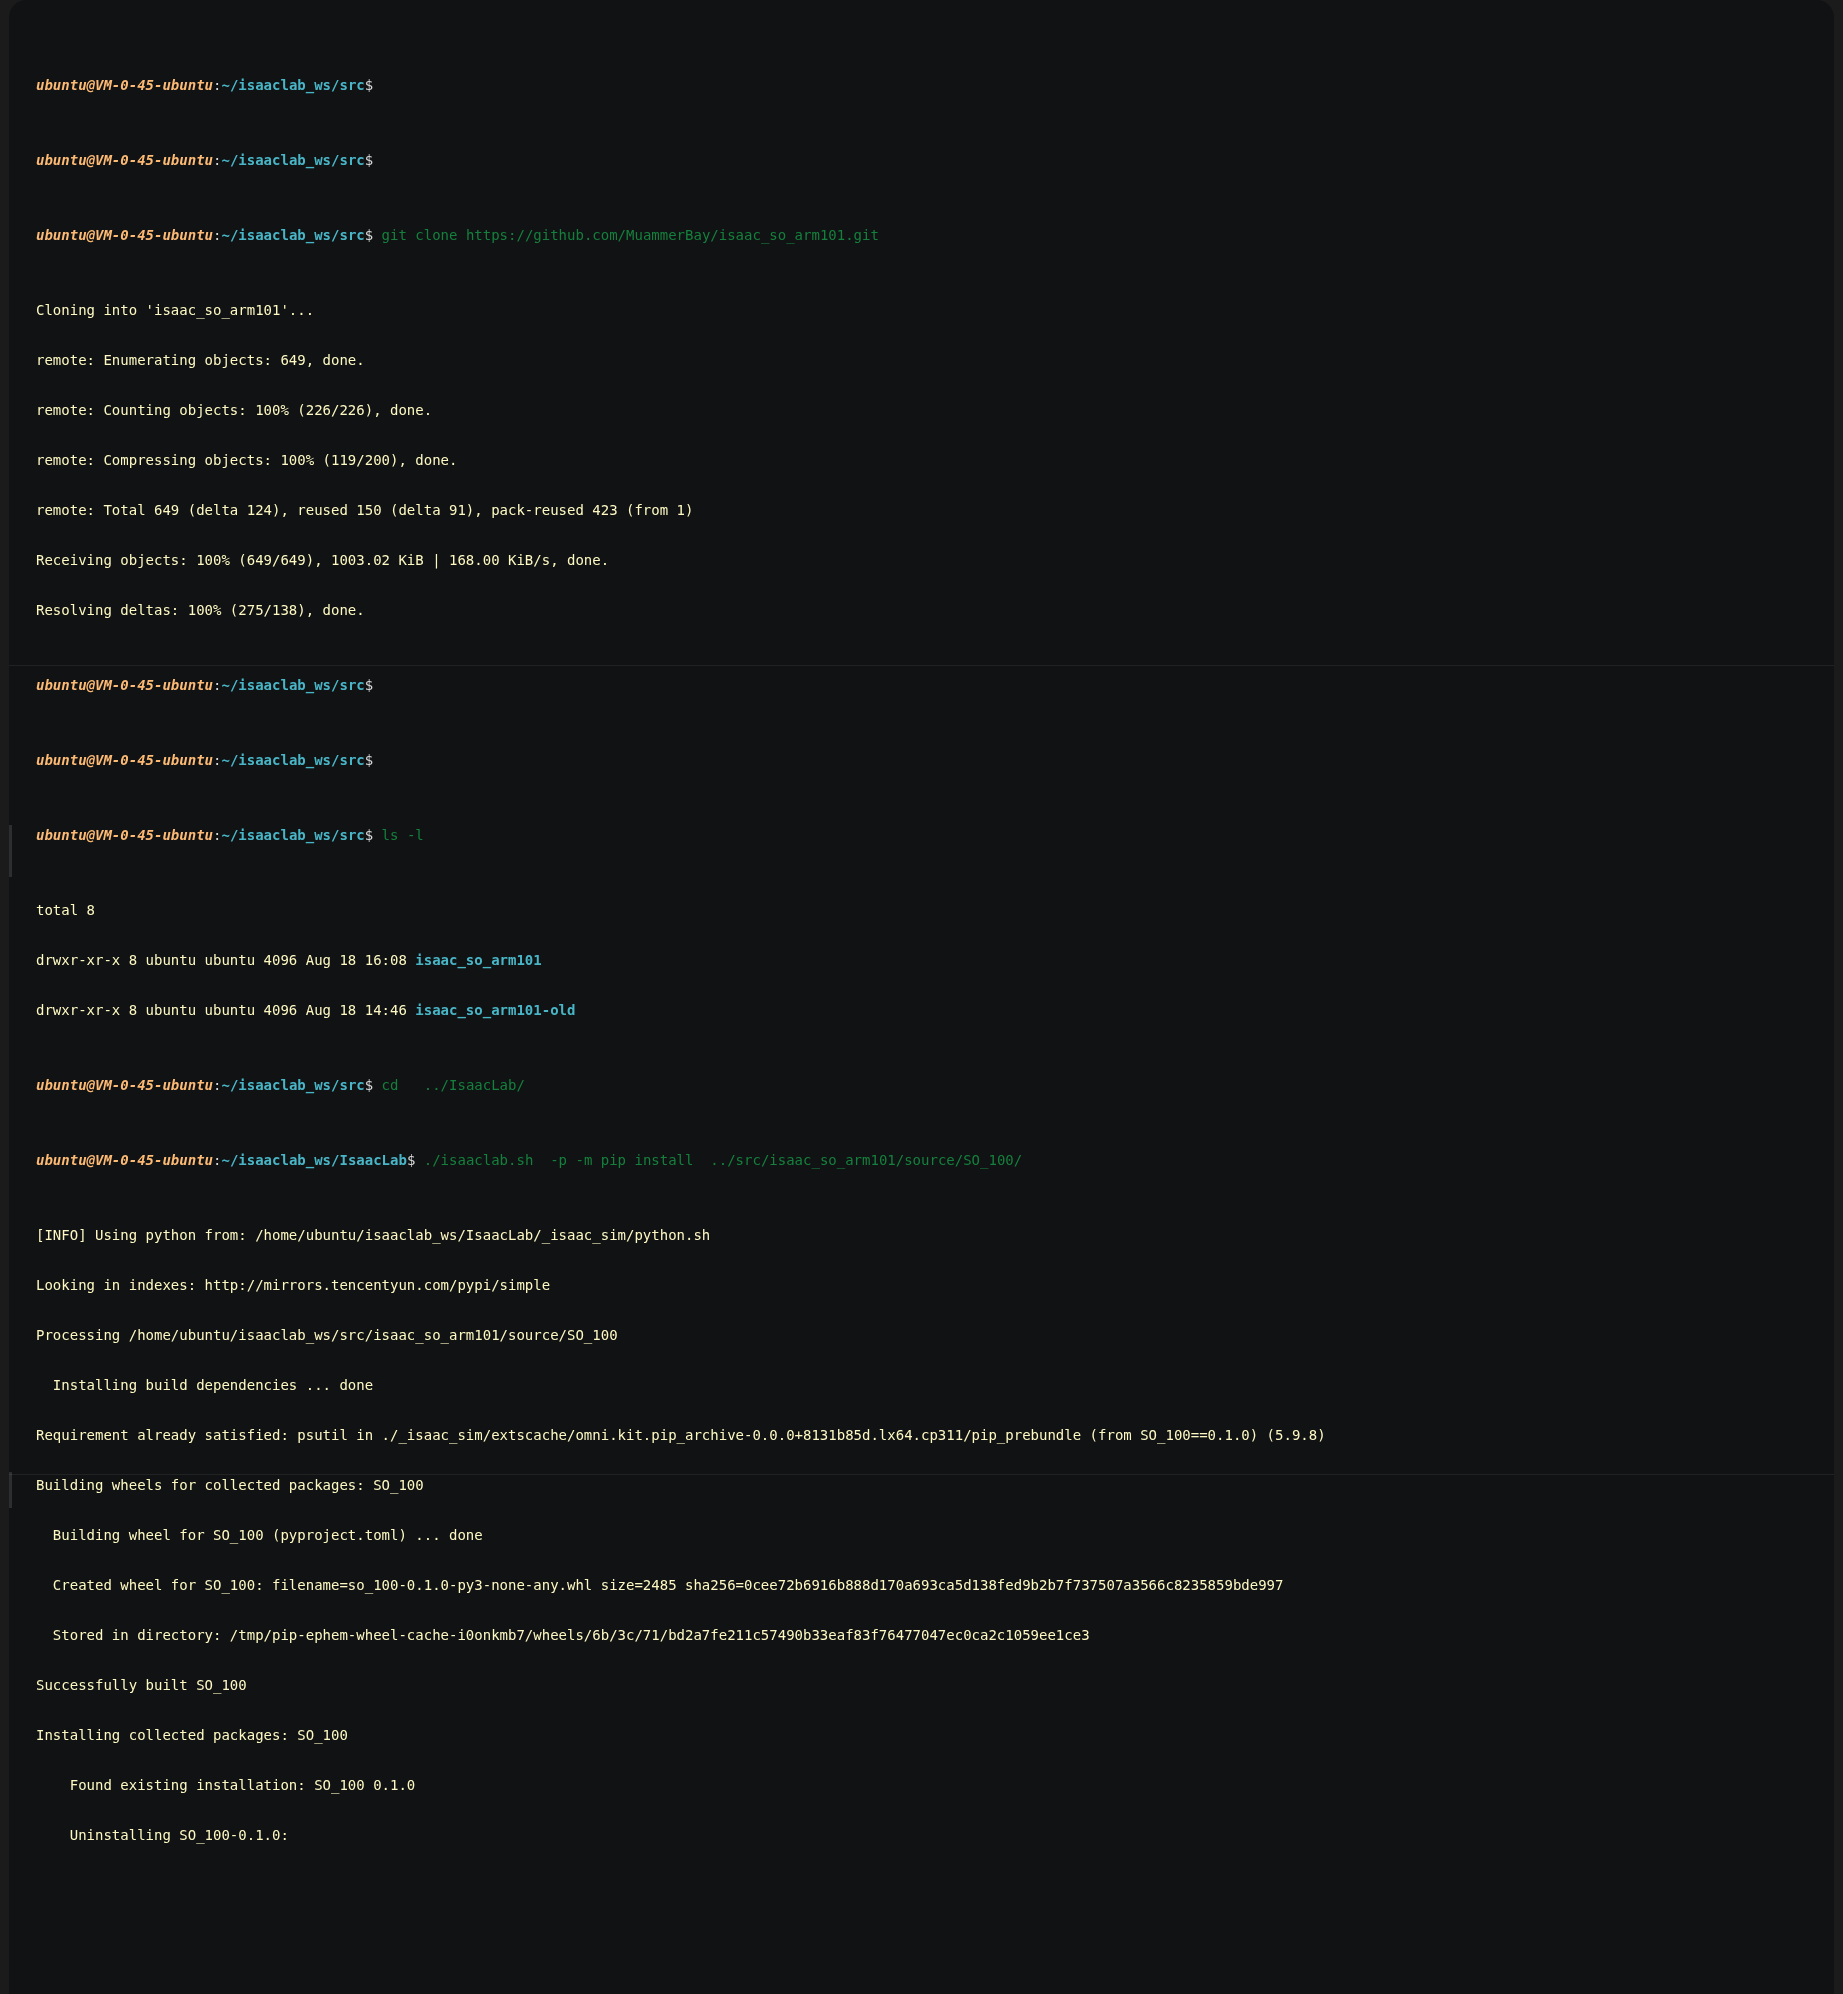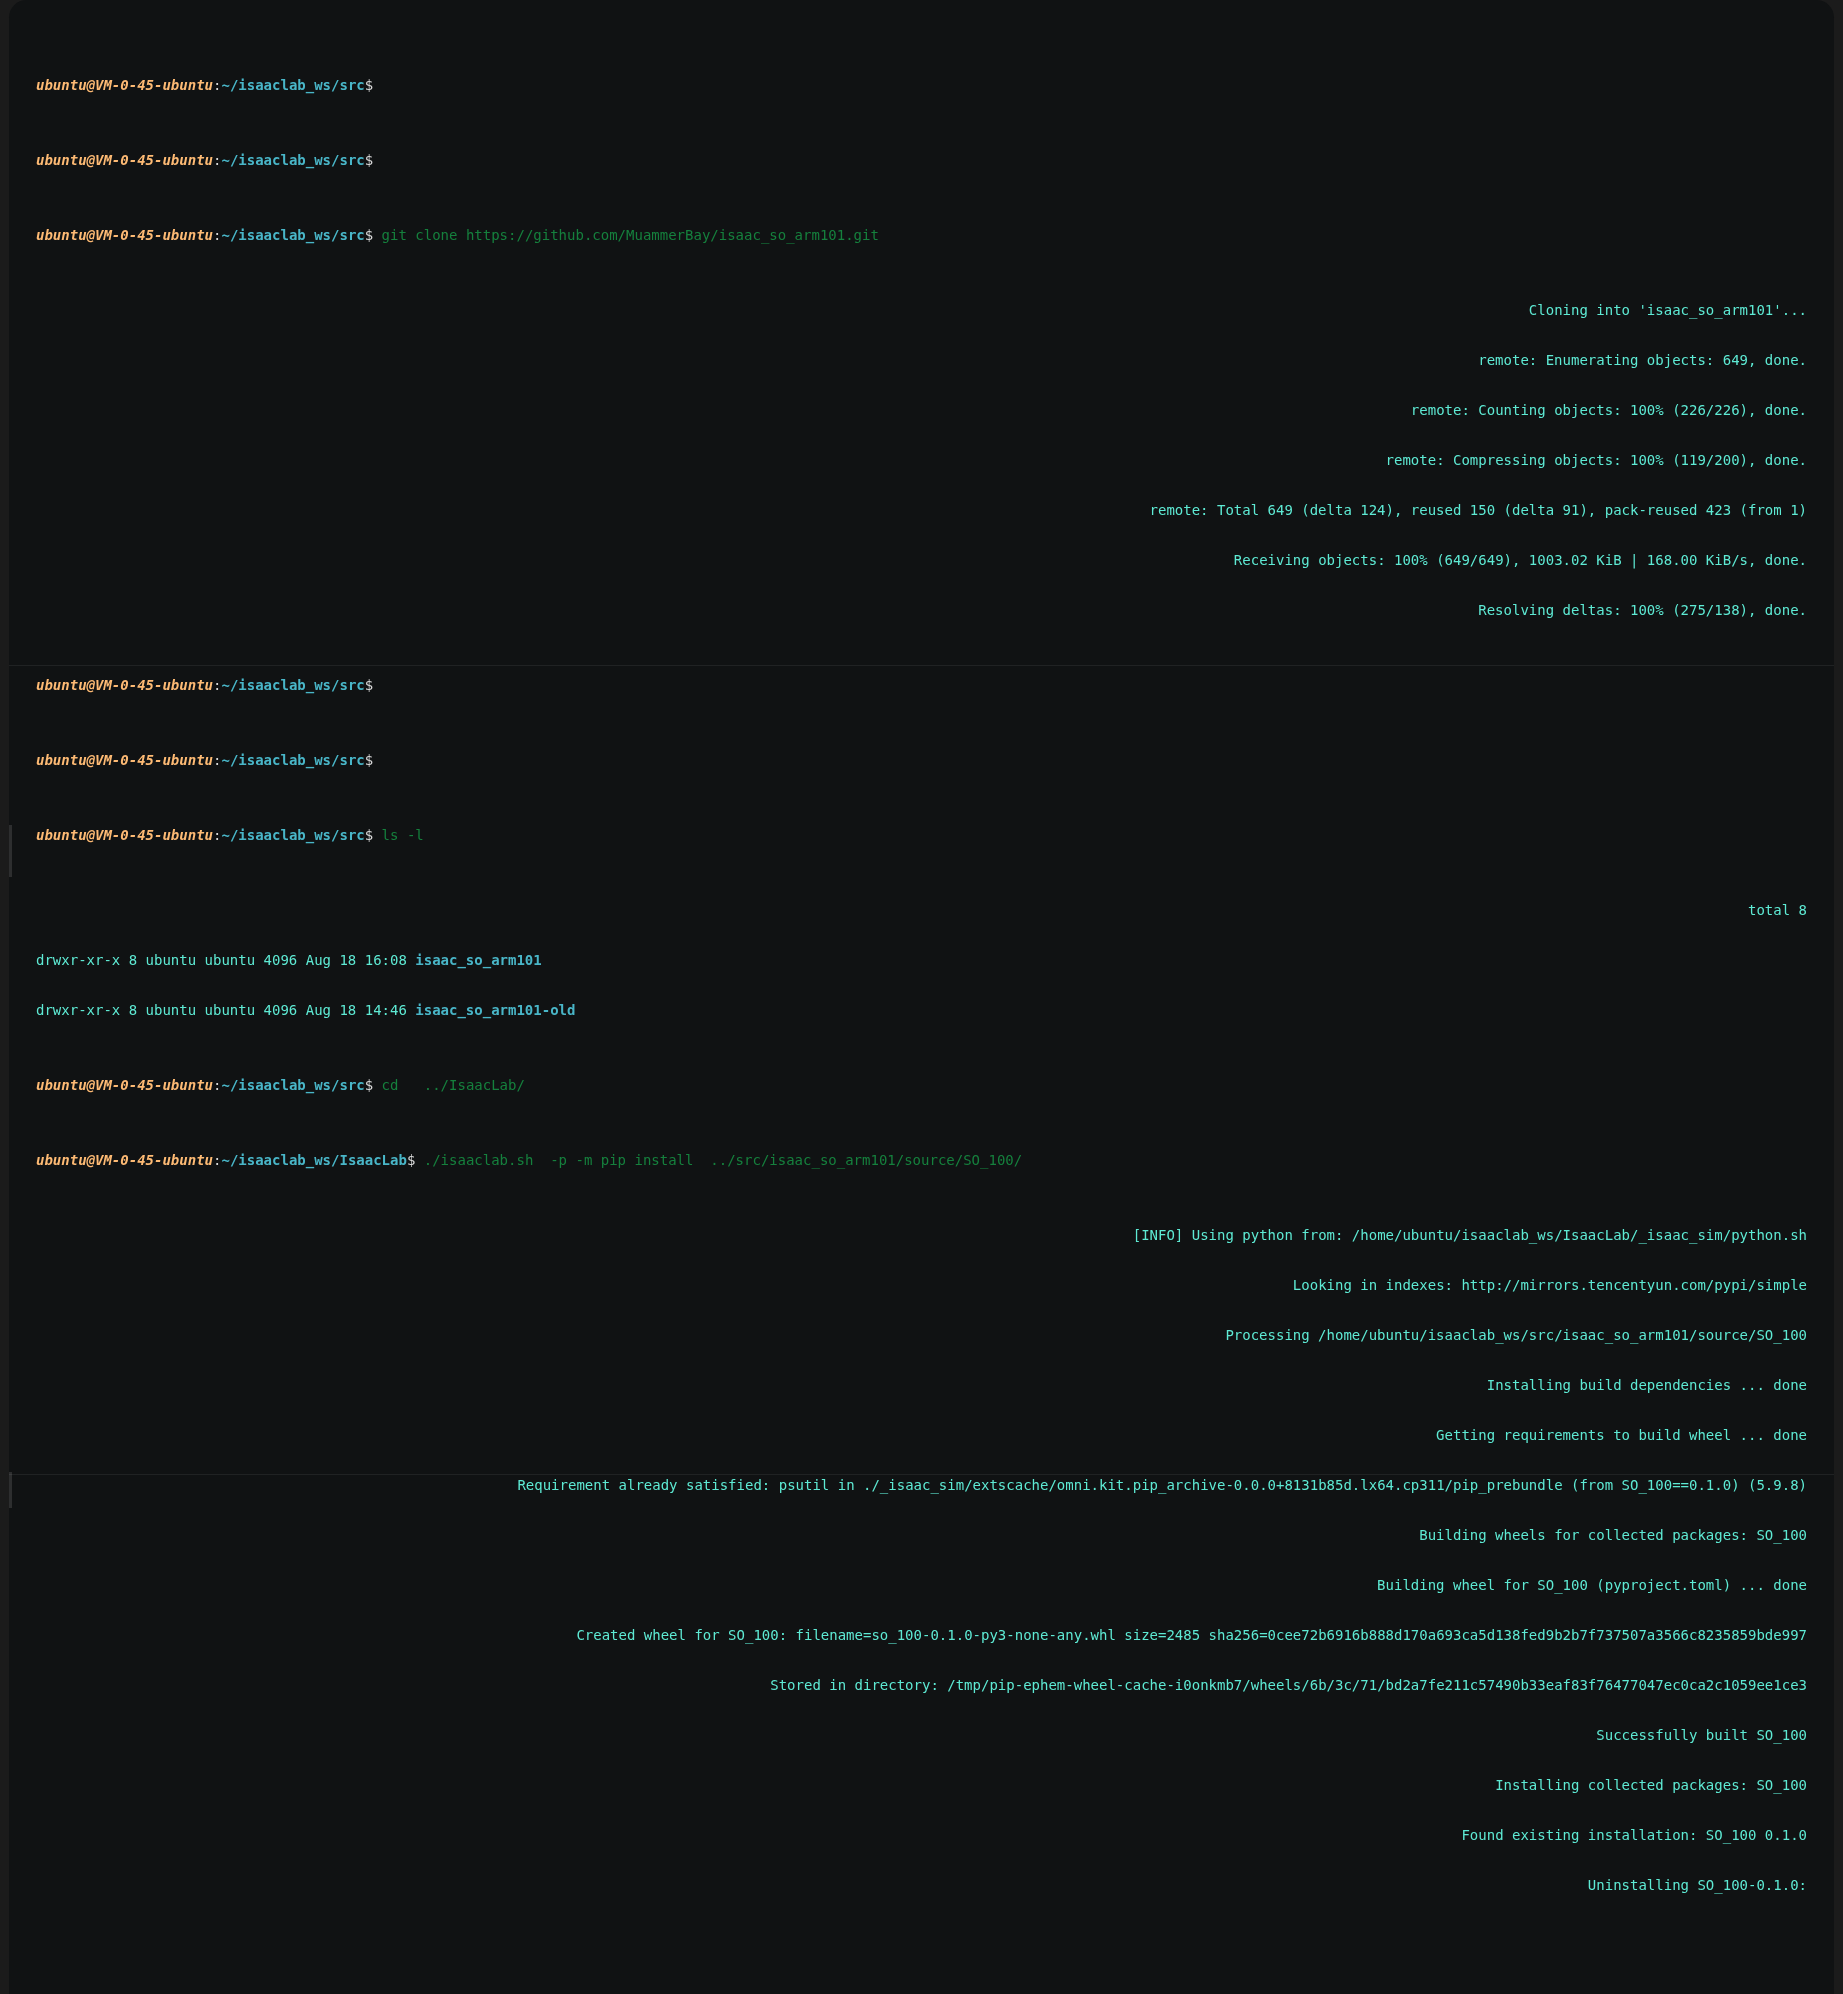--- a/index.html
+++ b/index.html
@@ -28,21 +28,21 @@
     line-height: 25px;
     color: #d8d8d8;
     white-space: pre;
     letter-spacing: 0px;
   }
   .line { white-space: pre; }
   .prompt-user { color: #fdba74; font-weight: bold; font-style: italic; }
   .prompt-path { color: #49b6c8; font-weight: bold; }
   .prompt-sym  { color: #d8d8d8; }
   .cmd { color: #15803d; }
-  .plain { color: #5eead4; text-align: right; }
+  .plain { color: #fef9c3; }
   .dir { color: #49b6c8; font-weight: bold; }
   
   .hairline {
     position: absolute;
     left: 0; right: 0;
     height: 0.5px;
     background: rgba(255,255,255,0.07);
   }
   #hl1 { top: 665px; }
   #hl2 { top: 1474px; }
@@ -91,21 +91,20 @@
 <div class="line"><span class="plain">drwxr-xr-x 8 ubuntu ubuntu 4096 Aug 18 14:46 </span><span class="dir">isaac_so_arm101-old</span></div>
 
 <div class="line"><span class="prompt-user">ubuntu@VM-0-45-ubuntu</span><span class="prompt-sym">:</span><span class="prompt-path">~/isaaclab_ws/src</span><span class="prompt-sym">$</span><span class="cmd"> cd   ../IsaacLab/</span></div>
 
 <div class="line"><span class="prompt-user">ubuntu@VM-0-45-ubuntu</span><span class="prompt-sym">:</span><span class="prompt-path">~/isaaclab_ws/IsaacLab</span><span class="prompt-sym">$</span><span class="cmd"> ./isaaclab.sh  -p -m pip install  ../src/isaac_so_arm101/source/SO_100/</span></div>
 
 <div class="line plain">[INFO] Using python from: /home/ubuntu/isaaclab_ws/IsaacLab/_isaac_sim/python.sh</div>
 <div class="line plain">Looking in indexes: http://mirrors.tencentyun.com/pypi/simple</div>
 <div class="line plain">Processing /home/ubuntu/isaaclab_ws/src/isaac_so_arm101/source/SO_100</div>
 <div class="line plain">  Installing build dependencies ... done</div>
-<div class="line plain">  Getting requirements to build wheel ... done</div>
 <div class="line plain">Requirement already satisfied: psutil in ./_isaac_sim/extscache/omni.kit.pip_archive-0.0.0+8131b85d.lx64.cp311/pip_prebundle (from SO_100==0.1.0) (5.9.8)</div>
 <div class="line plain">Building wheels for collected packages: SO_100</div>
 <div class="line plain">  Building wheel for SO_100 (pyproject.toml) ... done</div>
 <div class="line plain">  Created wheel for SO_100: filename=so_100-0.1.0-py3-none-any.whl size=2485 sha256=0cee72b6916b888d170a693ca5d138fed9b2b7f737507a3566c8235859bde997</div>
 <div class="line plain">  Stored in directory: /tmp/pip-ephem-wheel-cache-i0onkmb7/wheels/6b/3c/71/bd2a7fe211c57490b33eaf83f76477047ec0ca2c1059ee1ce3</div>
 <div class="line plain">Successfully built SO_100</div>
 <div class="line plain">Installing collected packages: SO_100</div>
 <div class="line plain">    Found existing installation: SO_100 0.1.0</div>
 <div class="line plain">    Uninstalling SO_100-0.1.0:</div>
 

